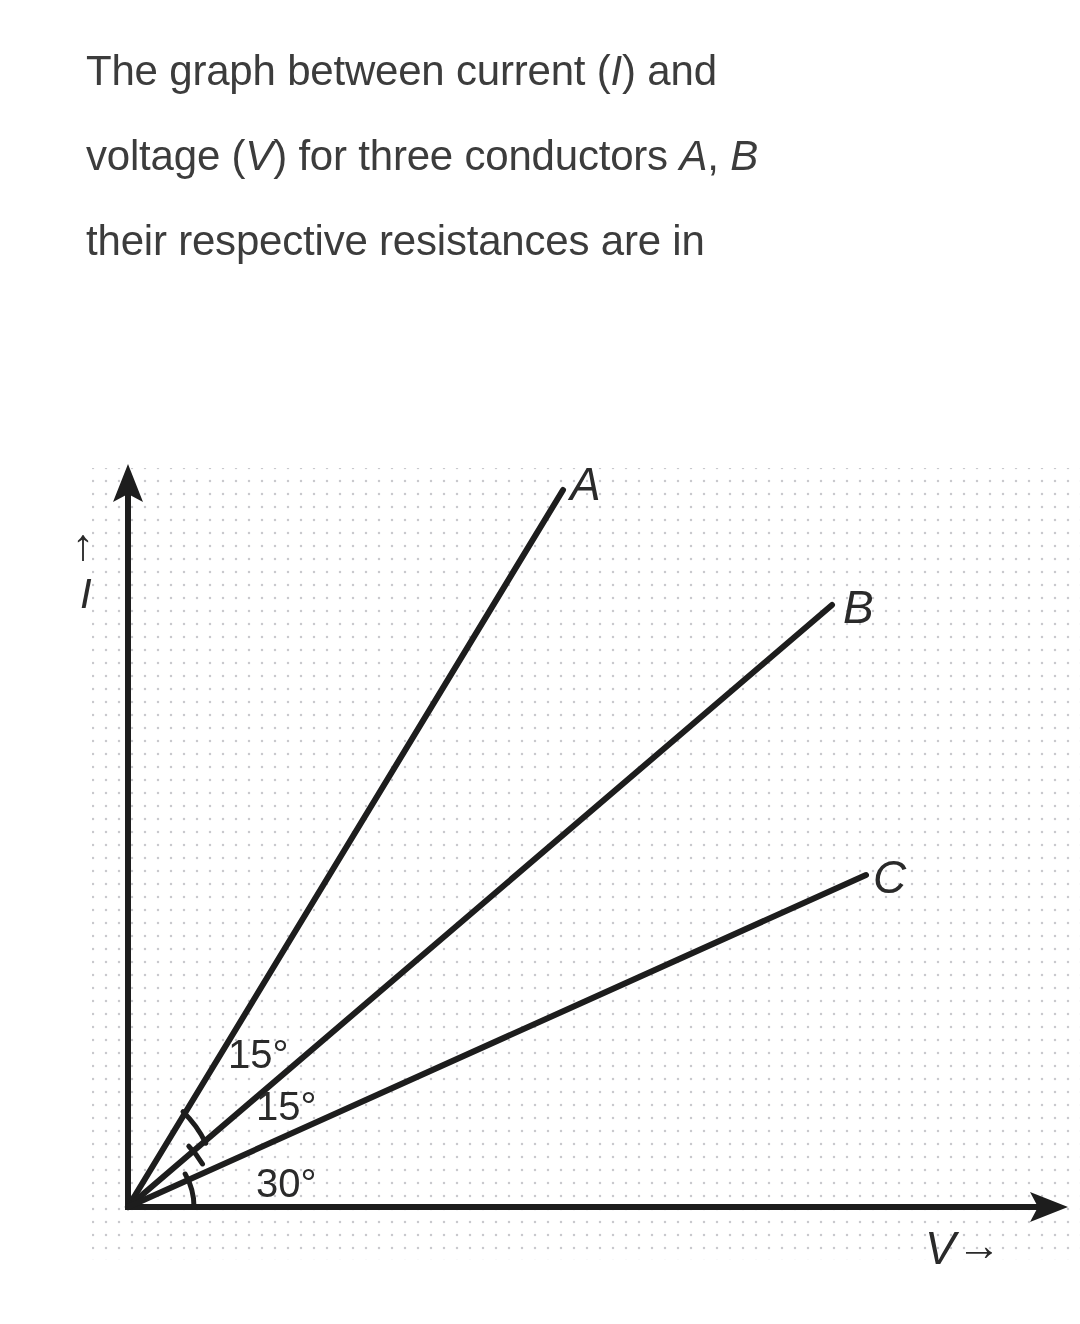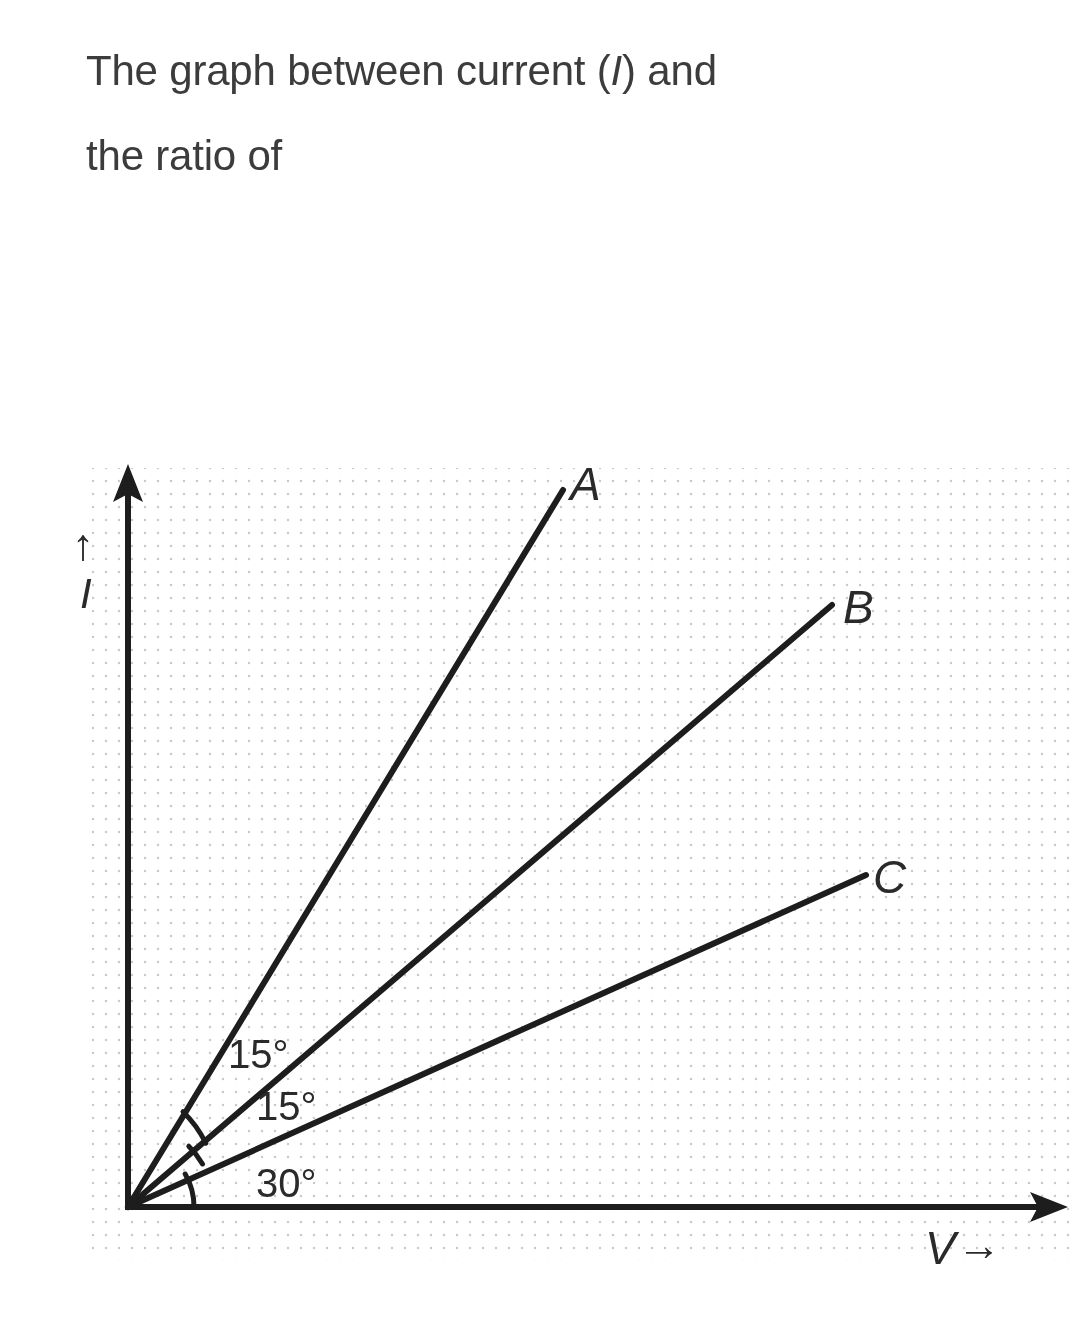--- a/index.html
+++ b/index.html
@@ -80,21 +80,22 @@
     font-style: italic;
   }
 </style>
 </head>
 <body>
 
 <div id="page">
 
   <div class="question-block">
     <div id="q-line-0"><span>The graph between current (</span><span class="it">I</span><span>) and</span></div>
-    <div id="q-line-4"><span>the ratio of</span></div>
+    <div id="q-line-1"><span>voltage (</span><span class="it">V</span><span>) for three conductors </span><span class="it">A</span><span>, </span><span class="it">B</span></div>
+    <div id="q-line-3"><span>their respective resistances are in</span></div>
   </div>
 
   <div class="figure">
     <svg width="1080" height="884" viewBox="0 0 1080 884" xmlns="http://www.w3.org/2000/svg">
 
       <defs>
         <pattern id="dotgrid" x="0" y="0" width="13" height="13" patternUnits="userSpaceOnUse">
           <circle cx="2" cy="2" r="1.25" fill="#c9c9cd"></circle>
         </pattern>
       </defs>

